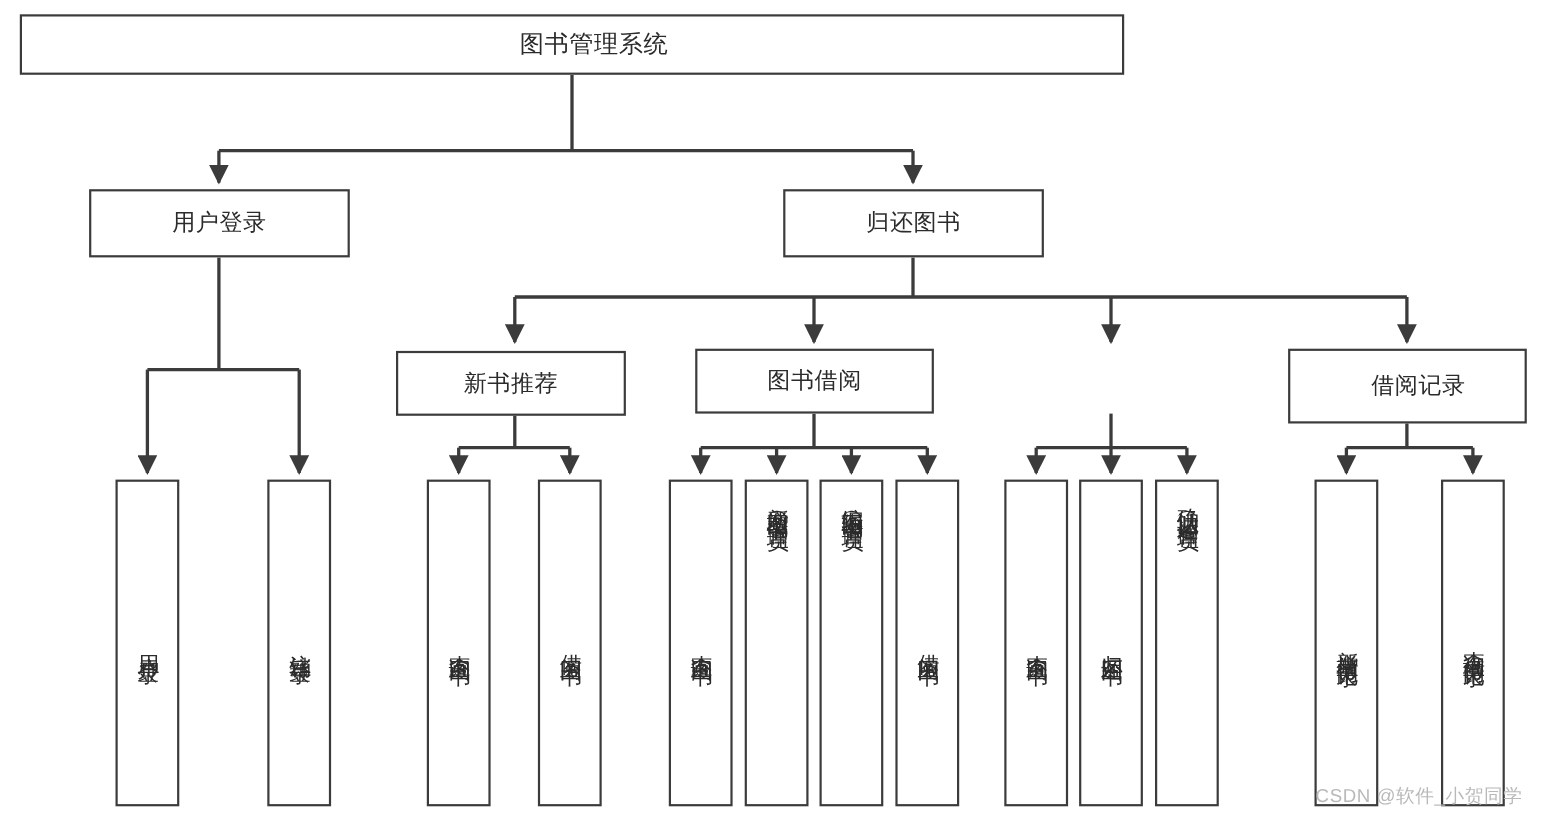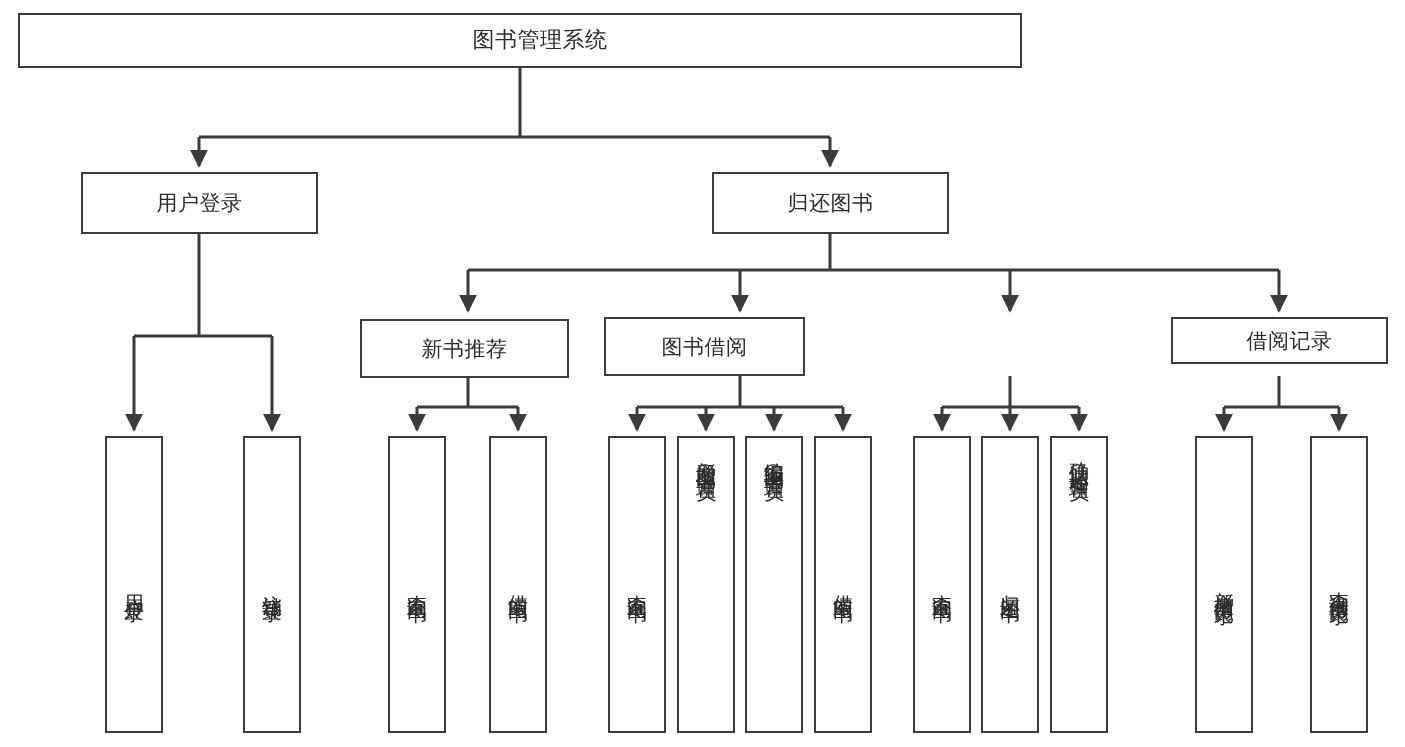--- a/index.html
+++ b/index.html
@@ -128,24 +128,24 @@
   </svg>
 
   <div class="node horiz root" style="left:18px; top:13px; width:1004px; height:55px;">图书管理系统</div>
 
   <div class="node horiz" style="left:81px; top:172px; width:237px; height:62px;">用户登录</div>
 
   <div class="node horiz" style="left:712px; top:172px; width:237px; height:62px;">归还图书</div>
 
   <div class="node horiz" style="left:360px; top:319px; width:209px; height:59px;">新书推荐</div>
 
-  <div class="node horiz" style="left:604px; top:317px; width:201px; height:59px;">图书借阅</div>
+  <div class="node horiz" style="left:632px; top:317px; width:217px; height:59px;">图书借阅</div>
 
 
-  <div class="node horiz" style="left:1171px; top:317px; width:217px; height:47px;padding-left:20px;">借阅记录</div>
+  <div class="node horiz" style="left:1171px; top:317px; width:217px; height:68px;padding-left:20px;">借阅记录</div>
 
   <div class="node vert" style="left:105px; top:436px; width:58px; height:297px;">用户登录</div>
 
   <div class="node vert" style="left:243px; top:436px; width:58px; height:297px;">注销登录</div>
 
   <div class="node vert" style="left:388px; top:436px; width:58px; height:297px;">查询图书</div>
 
   <div class="node vert" style="left:489px; top:436px; width:58px; height:297px;">借阅图书</div>
 
   <div class="node vert" style="left:608px; top:436px; width:58px; height:297px;">查询图书</div>
@@ -159,14 +159,15 @@
   <div class="node vert" style="left:913px; top:436px; width:58px; height:297px;">查询图书</div>
 
   <div class="node vert" style="left:981px; top:436px; width:58px; height:297px;">归还图书</div>
 
   <div class="node vert top-align" style="left:1050px; top:436px; width:58px; height:297px;">确认归还（管理员）</div>
 
   <div class="node vert" style="left:1195px; top:436px; width:58px; height:297px;">新增借阅记录</div>
 
   <div class="node vert" style="left:1310px; top:436px; width:58px; height:297px;">查询借阅记录</div>
 
+  <div class="watermark">CSDN @软件_小贺同学</div>
 
 </div>
 
 </body></html>

